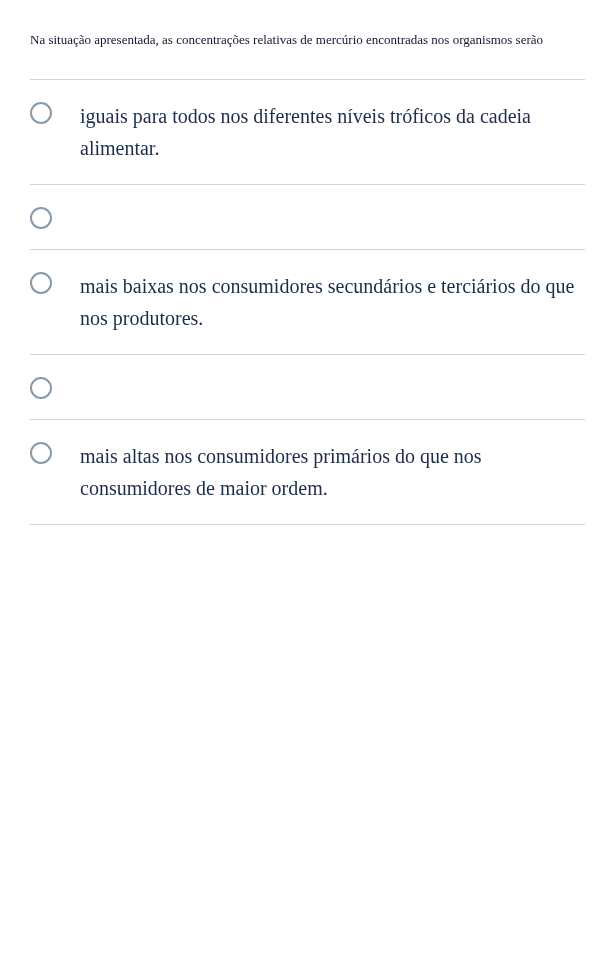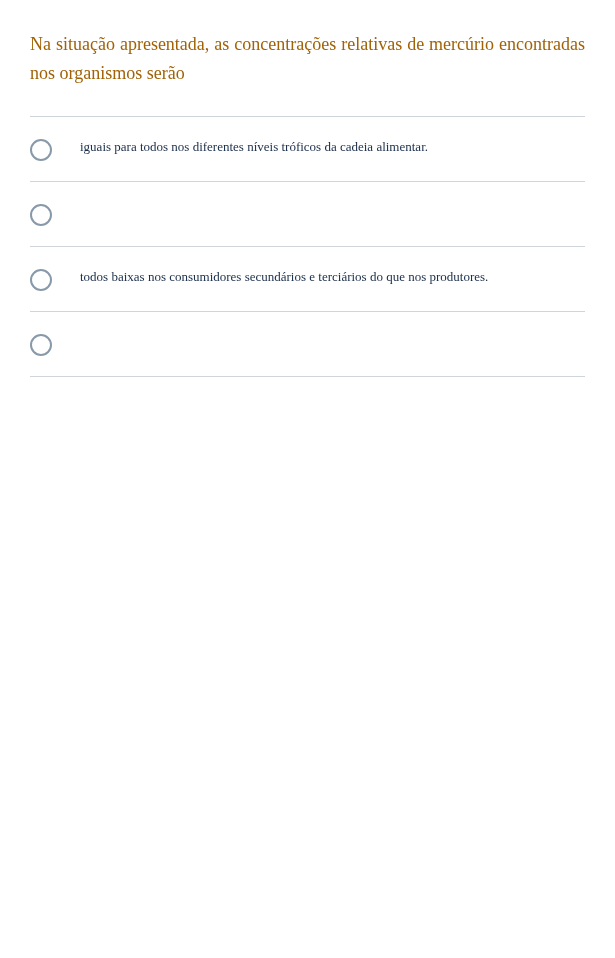--- a/index.html
+++ b/index.html
@@ -14,23 +14,23 @@
       background: #ffffff;
       font-family: Georgia, 'Times New Roman', serif;
       color: #1a2e4a;
     }
 
     .container {
       padding: 30px 30px 30px 30px;
     }
 
     .question-text {
-      font-size: 18px;
+      font-size: 13px;
       line-height: 1.6;
-      color: #a16207;
+      color: #0f172a;
       margin-bottom: 28px;
       text-align: justify;
     }
 
     .options-list {
       list-style: none;
     }
 
     .option-item {
       display: flex;
@@ -49,21 +49,21 @@
       height: 22px;
       border-radius: 50%;
       border: 2px solid #8899aa;
       flex-shrink: 0;
       margin-right: 28px;
       margin-top: 2px;
       background: #ffffff;
     }
 
     .option-text {
-      font-size: 13px;
+      font-size: 20px;
       line-height: 1.6;
       color: #1a2e4a;
       text-align: left;
     }
   </style>
 </head>
 <body>
 
 <div class="container">
   <p class="question-text">Na situação apresentada, as concentrações relativas de mercúrio encontradas nos organismos serão</p>
@@ -71,19 +71,23 @@
   <ul class="options-list">
   <li class="option-item">
         <div class="radio-circle"></div>
         <span class="option-text">iguais para todos nos diferentes níveis tróficos da cadeia alimentar.</span>
       </li>
       <li class="option-item">
         <div class="radio-circle"></div>
       </li>
       <li class="option-item">
         <div class="radio-circle"></div>
-        <span class="option-text">todos baixas nos consumidores secundários e terciários do que nos produtores.</span>
+        <span class="option-text">mais baixas nos consumidores secundários e terciários do que nos produtores.</span>
       </li>
       <li class="option-item">
         <div class="radio-circle"></div>
+      </li>
+      <li class="option-item">
+        <div class="radio-circle"></div>
+        <span class="option-text">mais altas nos consumidores primários do que nos consumidores de maior ordem.</span>
       </li>
     </ul>
 </div>
 
 </body></html>

